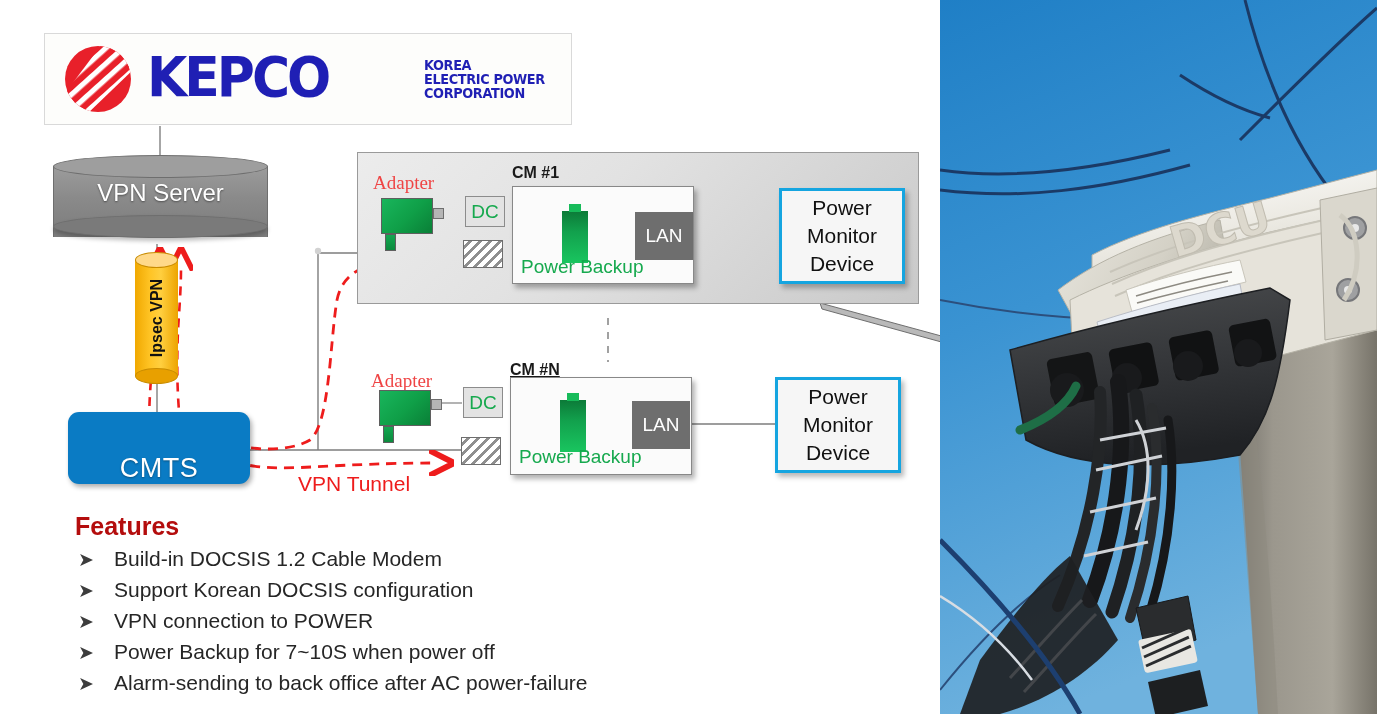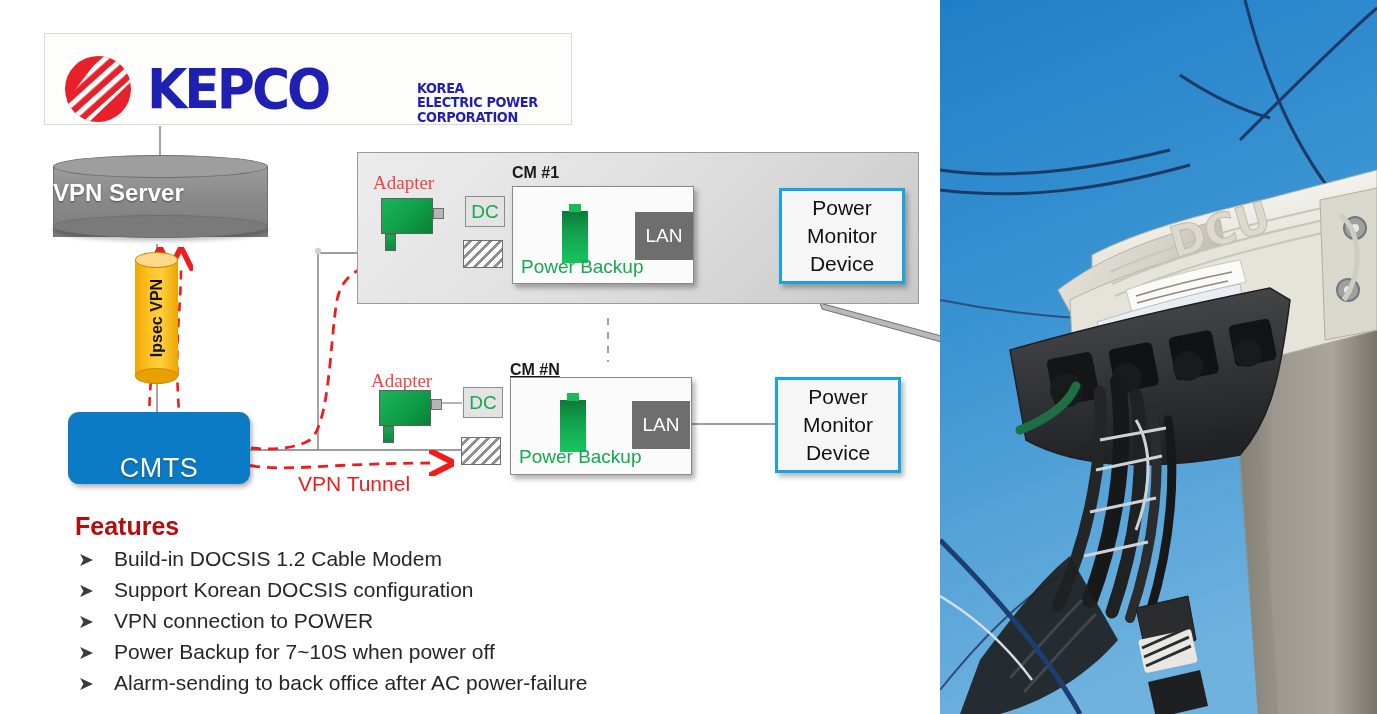--- a/index.html
+++ b/index.html
@@ -11,30 +11,30 @@
     overflow:hidden;
     position:relative;
   }
   #stage{position:absolute;left:0;top:0;width:1377px;height:714px;}
 
   
   #kepco-panel{
     position:absolute;left:44px;top:33px;width:528px;height:92px;
     background:#fdfdfb;border:1px solid #d9d9d9;
     box-sizing:border-box;
-    display:flex;align-items:flex-end;
+    display:flex;align-items:center;
   }
   #kepco-mark{
     position:relative;width:86px;height:70px;margin-left:10px;flex:none;
   }
   #kepco-word{
     margin-left:4px;flex:none;
   }
   #kepco-sub{
-    margin-left:2px;flex:none;line-height:1.02;
+    margin-left:9px;flex:none;line-height:1.02;
   }
   #kepco-sub div{
     color:#1f1fb4;font-weight:bold;font-size:14px;
     letter-spacing:-0.4px;
     font-family:"DejaVu Sans", sans-serif;
     transform:scaleX(0.92);transform-origin:left center;
   }
 
   
   #vpn-server{
@@ -51,22 +51,22 @@
     background:#9e9e9e;border:1px solid #6e6e6e;border-radius:50%;
     box-sizing:border-box;
   }
   #vpn-server .cyl-bot{
     position:absolute;left:0;top:60px;width:215px;height:23px;
     background:#7a7a7a;border:1px solid #6e6e6e;border-radius:50%;
     box-sizing:border-box;
     box-shadow:0 3px 4px rgba(0,0,0,.25);
   }
   #vpn-server .cyl-label{
-    position:absolute;left:0;top:24px;width:215px;
-    color:#ffffff;font-size:24px;font-weight:bold;
+    position:absolute;left:0;top:24px;width:215px;text-align:center;
+    color:#ffffff;font-size:24px;font-weight:normal;
     text-shadow:0 1px 2px rgba(0,0,0,.45);
   }
 
   
   #ipsec{
     position:absolute;left:135px;top:252px;width:43px;height:132px;
   }
   #ipsec .v-body{
     position:absolute;left:0;top:8px;width:43px;height:116px;
     background:linear-gradient(to right,#f0a800 0%,#ffc425 35%,#ffcf3f 60%,#eda400 100%);

